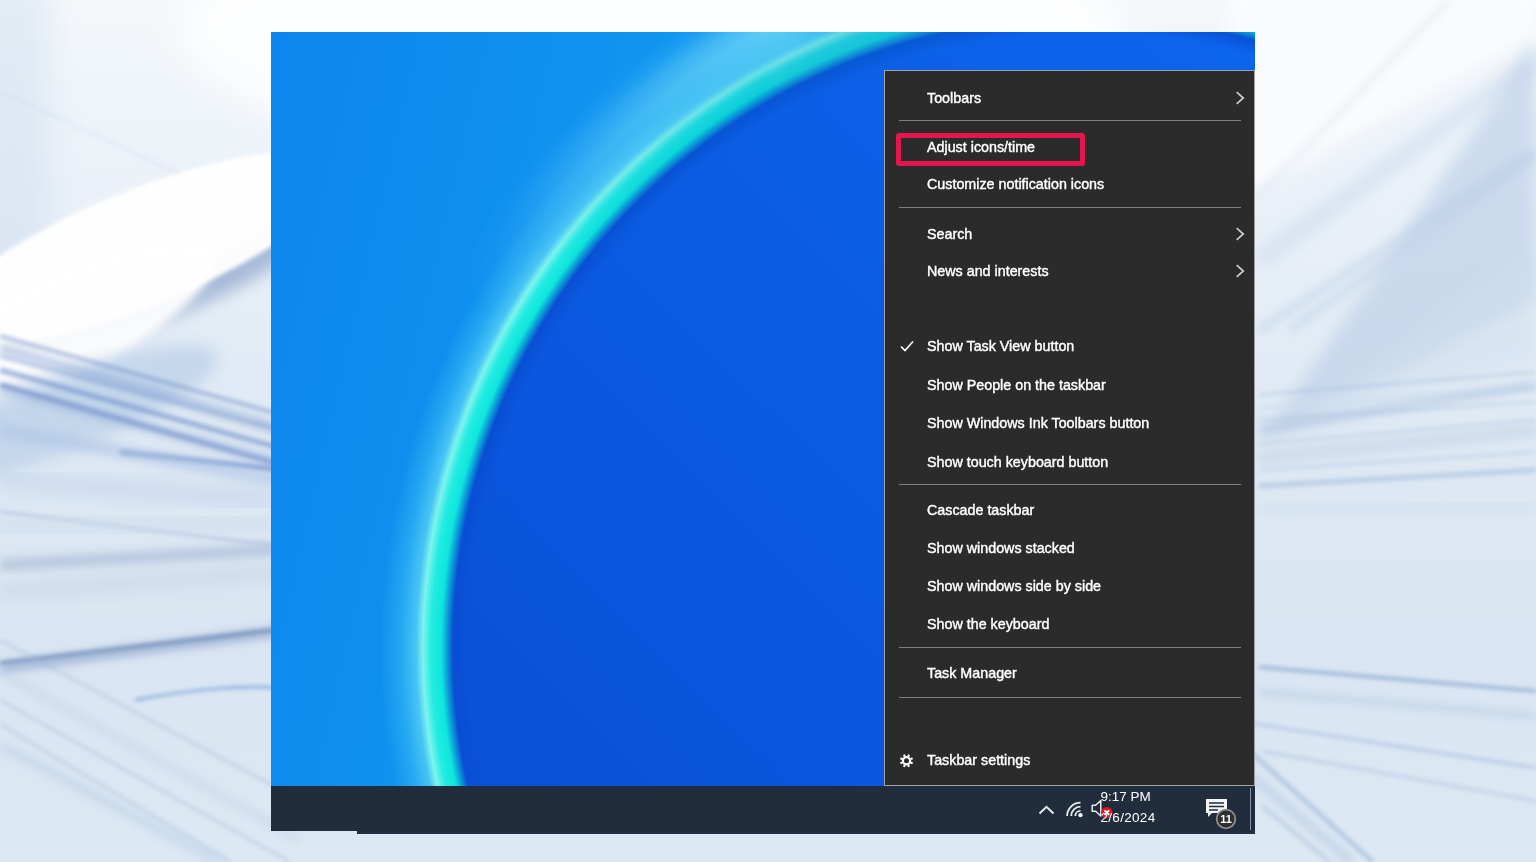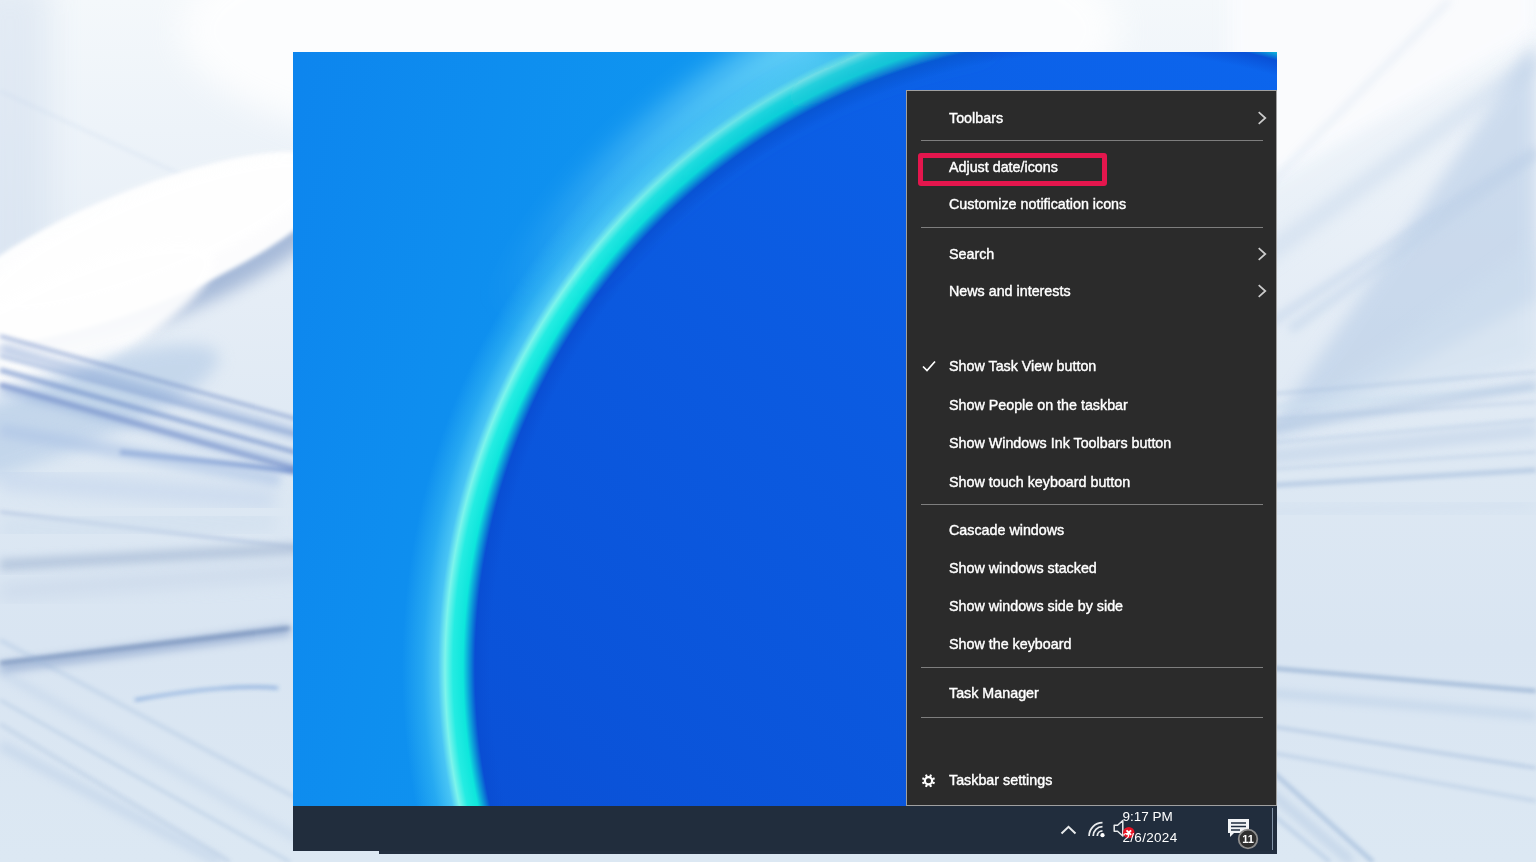--- a/index.html
+++ b/index.html
@@ -1,20 +1,20 @@
 <!DOCTYPE html>
 <html><head>
 <meta charset="utf-8">
 <style>
   html,body{margin:0;padding:0;}
   body{width:1536px;height:862px;overflow:hidden;position:relative;
        font-family:"Liberation Sans",sans-serif;
        background:linear-gradient(to bottom,#f4f8fb 0%,#edf3f9 15%,#e5edf6 35%,#dde8f3 55%,#d9e5f2 75%,#dce8f3 100%);}
   #bgsvg{position:absolute;left:0;top:0;}
-  #desktop{position:absolute;left:293px;top:31.5px;width:984px;height:799px;filter:blur(0.45px);margin-top:20px;}
+  #desktop{position:absolute;left:271px;top:31.5px;width:984px;height:799px;filter:blur(0.45px);}
   #wall{position:absolute;left:0;top:0;width:984px;height:754px;overflow:hidden;
     background:linear-gradient(103deg,#0d85ee 0%,#0f97f0 38%,#25b4f3 62%,#45c6f4 78%);}
   #circle{position:absolute;left:161px;top:-36px;width:1304px;height:1304px;border-radius:50%;
     background:linear-gradient(to top right,#0a50d6 18%,#0b5ae0 48%,#0c66ee 82%);}
   #rim{position:absolute;left:0;top:0;width:984px;height:754px;
     background:radial-gradient(circle at 813px 616px,
       rgba(10,82,214,0) 0px,rgba(10,82,214,0) 616px,rgba(9,77,210,0.85) 631px,
       #0ee6dc 643px,#24ece2 653px,#7df4ec 661px,rgba(110,230,248,0.6) 668px,
       rgba(80,212,246,0.35) 683px,rgba(70,200,245,0) 704px);}
   #taskbar{position:absolute;left:0;top:754px;width:984px;height:45px;background:#212d3d;}
@@ -133,21 +133,21 @@
 
   <div id="menu">
     <div class="mi" style="top:17.4px">
         <b>Toolbars</b>
       <svg class="chev" width="10" height="14" viewBox="0 0 10 14">
           <path d="M1.7,1.2 L8.3,7 L1.7,12.8" stroke="#cccccc" stroke-width="1.7" fill="none"></path>
         </svg>
     </div>
     <div class="sep" style="top:49.7px"></div>
     <div class="mi" style="top:66.3px">
-        <b>Adjust date/icons</b>
+        <b>Adjust icons/time</b>
       </div>
     <div class="mi" style="top:103.8px">
         <b>Customize notification icons</b>
       </div>
     <div class="sep" style="top:136px"></div>
     <div class="mi" style="top:153.1px">
         <b>Search</b>
       <svg class="chev" width="10" height="14" viewBox="0 0 10 14">
           <path d="M1.7,1.2 L8.3,7 L1.7,12.8" stroke="#cccccc" stroke-width="1.7" fill="none"></path>
         </svg>
@@ -168,21 +168,21 @@
         <b>Show People on the taskbar</b>
       </div>
     <div class="mi" style="top:342.5px">
         <b>Show Windows Ink Toolbars button</b>
       </div>
     <div class="mi" style="top:381px">
         <b>Show touch keyboard button</b>
       </div>
     <div class="sep" style="top:413.5px"></div>
     <div class="mi" style="top:429.5px">
-        <b>Cascade windows</b>
+        <b>Cascade taskbar</b>
       </div>
     <div class="mi" style="top:505.9px">
         <b>Show windows side by side</b>
       </div>
     <div class="mi" style="top:467.9px">
         <b>Show windows stacked</b>
       </div>
     <div class="mi" style="top:543.9px">
         <b>Show the keyboard</b>
       </div>

